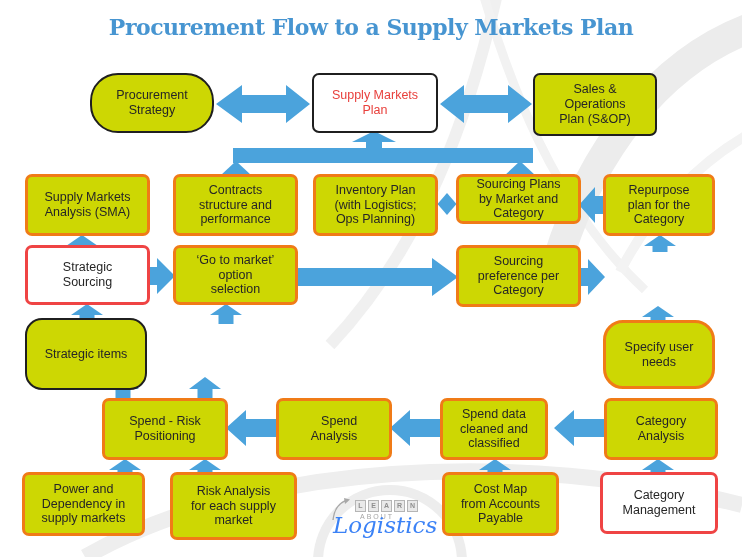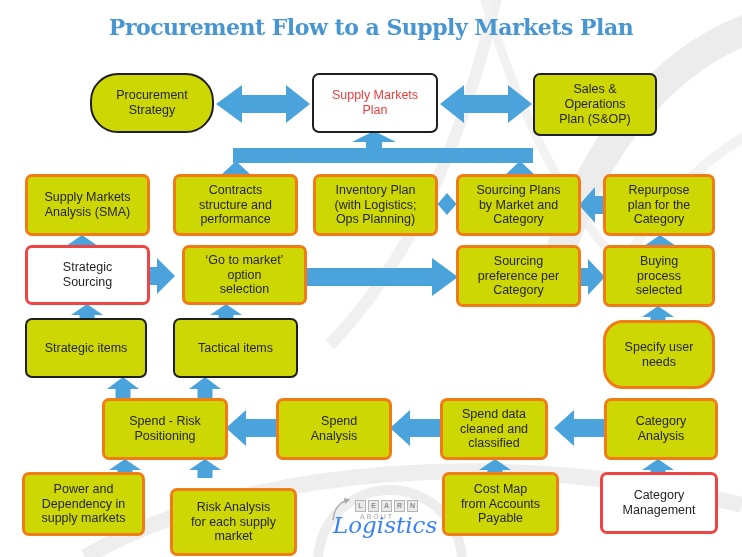--- a/index.html
+++ b/index.html
@@ -19,39 +19,39 @@
   .white-dark{background:#ffffff;border:2.5px solid #1f1f1f;color:#e8403c;}
   .white-or{background:#ffffff;border:3px solid #ef4444;}
   
   #b-ps   {left:90px;  top:73px;  width:124px; height:60px;border-radius:28px;}
   #b-smp  {left:312px; top:73px;  width:126px; height:60px;}
   #b-so   {left:533px; top:73px;  width:124px; height:63px;padding:2px 10px;}
   
   #b-sma  {left:25px;  top:174px; width:125px; height:62px;}
   #b-con  {left:173px; top:174px; width:125px; height:62px;}
   #b-inv  {left:313px; top:174px; width:125px; height:62px;padding:2px 4px;}
-  #b-spl  {left:456px; top:174px; width:125px; height:62px;}
+  #b-spl  {left:456px; top:174px; width:125px; height:50px;}
   #b-rep  {left:603px; top:174px; width:112px; height:62px;padding:2px 6px;}
   
   #b-ss   {left:25px;  top:245px; width:125px; height:60px;}
-  #b-gtm  {left:182px; top:245px; width:125px; height:60px;border-radius:7px;}
+  #b-gtm  {left:173px; top:245px; width:125px; height:60px;border-radius:7px;}
   #b-spref{left:456px; top:245px; width:125px; height:62px;}
   #b-buy  {left:603px; top:245px; width:112px; height:62px;}
   
-  #b-sitems{left:25px; top:318px; width:122px; height:60px;}
+  #b-sitems{left:25px; top:318px; width:122px; height:72px;border-radius:17px;}
   #b-titems{left:173px;top:318px; width:125px; height:60px;}
   #b-spec {left:603px; top:320px; width:112px; height:69px;border-radius:20px;}
   
   #b-sr   {left:102px; top:398px; width:126px; height:62px;}
   #b-sa   {left:276px; top:398px; width:116px; height:62px;text-align:right;}
   #b-sd   {left:440px; top:398px; width:108px; height:62px;}
   #b-ca   {left:604px; top:398px; width:114px; height:62px;}
   
   #b-pow  {left:22px;  top:472px; width:123px; height:64px;}
-  #b-risk {left:170px; top:488px; width:127px; height:68px;padding:2px 6px;}
+  #b-risk {left:170px; top:472px; width:127px; height:68px;padding:2px 6px;}
   #b-cost {left:442px; top:472px; width:117px; height:64px;}
   #b-cm   {left:600px; top:472px; width:118px; height:62px;}
   
   .wm{position:absolute;z-index:1;color:#979797;}
   .wm-tiles{left:355px;top:500px;display:flex;gap:2px;}
   .wm-tile{display:block;width:9px;height:10px;border:1px solid #b5b5b5;background:#e9e9e9;
            color:#8f8f8f;font-size:7px;line-height:10px;text-align:center;font-weight:bold;}
   .wm-about{left:360px;top:513px;font-size:7px;letter-spacing:2px;color:#a5a5a5;}
   .wm-script{left:333px;top:512px;font-family:"DejaVu Serif","Liberation Serif",serif;
              font-style:italic;font-size:23px;color:#3b82f6;}
@@ -144,26 +144,22 @@
 Category</div>
 
   <div class="box white-or" id="b-ss">Strategic
 Sourcing</div>
   <div class="box yg-or" id="b-gtm">‘Go to market’
 option
 selection</div>
   <div class="box yg-or" id="b-spref">Sourcing
 preference per
 Category</div>
-  <div class="box yg-or" id="b-buy">Buying
-process
-selected</div>
 
   <div class="box yg-dark" id="b-sitems">Strategic items</div>
-  <div class="box yg-dark" id="b-titems">Tactical items</div>
   <div class="box yg-or" id="b-spec">Specify user
 needs</div>
 
   <div class="box yg-or" id="b-sr">Spend - Risk
 Positioning</div>
   <div class="box yg-or" id="b-sa">Spend
 Analysis</div>
   <div class="box yg-or" id="b-sd">Spend data
 cleaned and
 classified</div>

